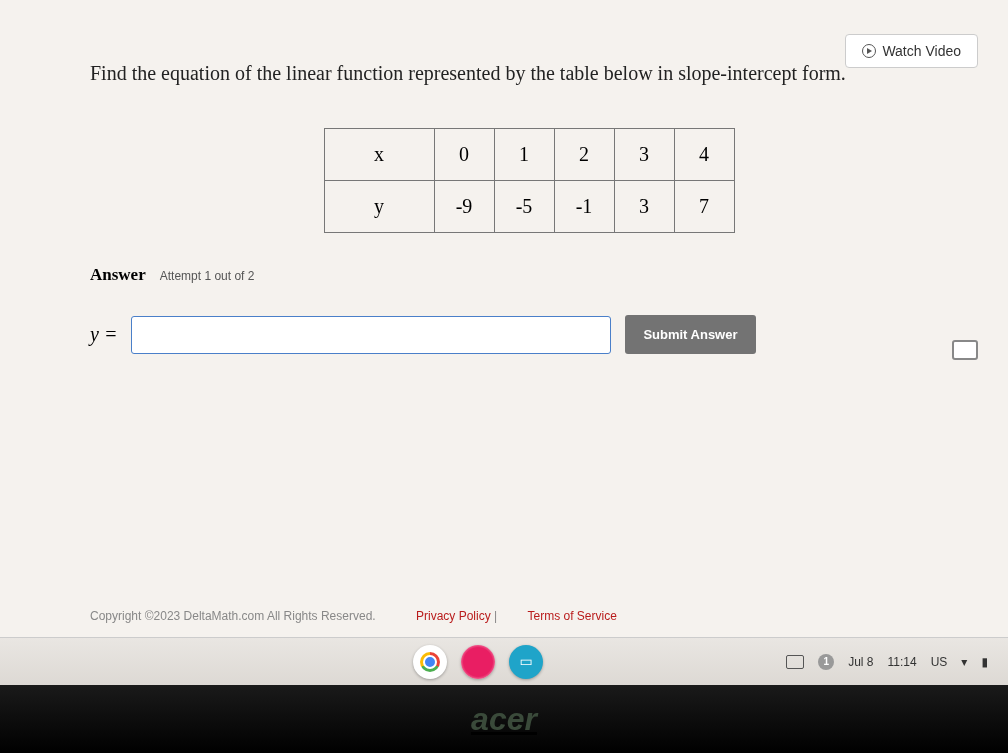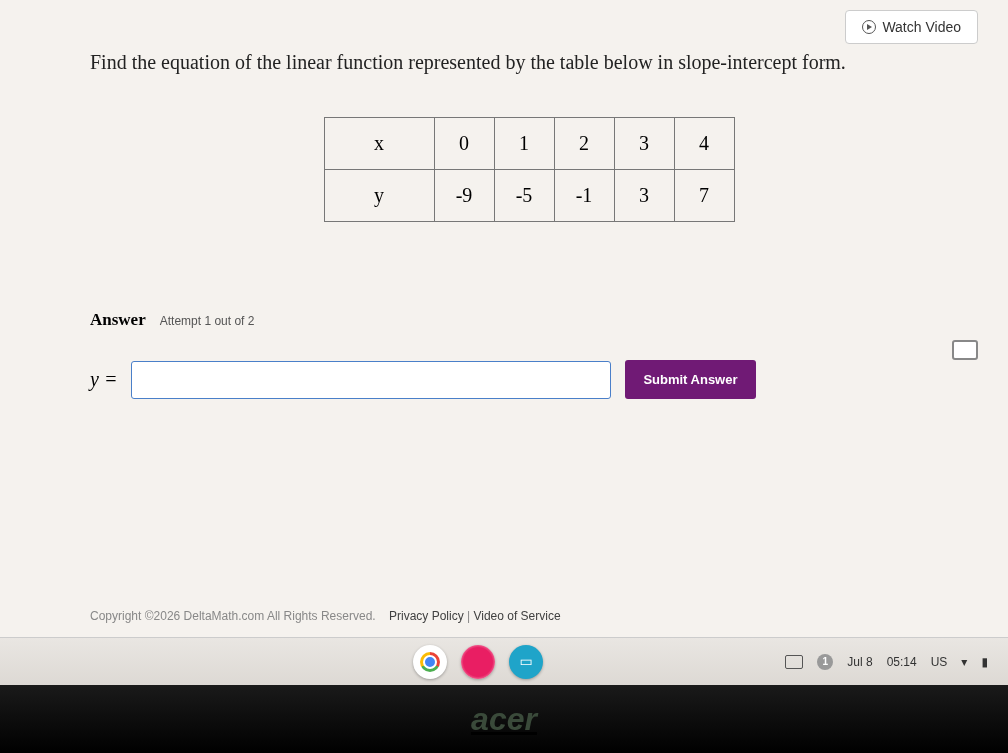--- a/index.html
+++ b/index.html
@@ -28,32 +28,33 @@
   font-size: 14px;
   color: #333;
   background: #fff;
   border: 1px solid #ccc;
   border-radius: 4px;
   padding: 8px 16px;
   display: flex;
   align-items: center;
   gap: 6px;
   cursor: pointer;
+  margin-top: 24px;
 }
 .play-circle {
   width: 14px; height: 14px; border: 1.5px solid #555; border-radius: 50%;
   display: inline-flex; align-items: center; justify-content: center;
 }
 .play-tri {
   width: 0; height: 0; border-left: 5px solid #555; border-top: 3px solid transparent; border-bottom: 3px solid transparent; margin-left: 1px;
 }
 .question {
   font-size: 20px;
   color: #222;
-  margin-top: 27px;
+  margin-top: 38px;
   line-height: 1.5;
 }
 .table-wrap {
   display: flex;
   justify-content: center;
   margin-top: 40px;
 }
 table.data {
   border-collapse: collapse;
 }
@@ -62,21 +63,21 @@
   text-align: center;
   font-size: 20px;
   padding: 14px 0;
   width: 60px;
 }
 table.data td.hdr {
   width: 110px;
   font-style: normal;
 }
 .answer-row {
-  margin-top: 88px;
+  margin-top: 32px;
   display: flex;
   align-items: baseline;
   gap: 14px;
 }
 .answer-label { font-weight: bold; font-size: 17px; }
 .attempt { font-size: 12px; color: #555; font-family: -apple-system, Helvetica, Arial, sans-serif; }
 .kbd-icon {
   position: absolute;
   right: 30px;
   top: 340px;
@@ -95,39 +96,39 @@
   height: 38px;
   border: 1.5px solid #4a7fc9;
   border-radius: 3px;
   font-size: 18px;
   padding: 4px 8px;
   font-family: Georgia, serif;
   outline: none;
   background: #fff;
 }
 .submit-btn {
-  background: #701a75;
+  background: #737373;
   color: #fff;
   border: none;
   font-family: -apple-system, Helvetica, Arial, sans-serif;
   font-size: 13px;
   font-weight: 600;
   padding: 12px 18px;
   border-radius: 3px;
   cursor: pointer;
 }
 .footer {
   position: absolute;
   bottom: 130px;
   left: 90px;
   font-family: -apple-system, Helvetica, Arial, sans-serif;
   font-size: 12px;
   color: #888;
 }
-.footer a { color: #404040; text-decoration: none; }
+.footer a { color: #b91c1c; text-decoration: none; margin-left: 27px; }
 .taskbar {
   position: absolute;
   bottom: 68px;
   left: 0; right: 0;
   height: 48px;
   background: linear-gradient(#e9e6e2, #ddd9d4);
   border-top: 1px solid #ccc;
   display: flex;
   align-items: center;
   padding: 0 20px;
@@ -200,36 +201,36 @@
   <div class="input-row">
     <span class="yeq">y =</span>
     <input class="answer-input" type="text" value="" style="">
     <button class="submit-btn">
       <span>Submit Answer</span>
     </button>
   </div>
 </div>
 
 <div class="footer">
-  <span>Copyright ©2026 DeltaMath.com All Rights Reserved.</span>
+  <span>Copyright ©2023 DeltaMath.com All Rights Reserved.</span>
   &nbsp;&nbsp;
-  <a href="#">Privacy Policy</a><span> | </span><a href="#">Video of Service</a>
+  <a href="#">Privacy Policy</a><span> | </span><a href="#">Terms of Service</a>
 </div>
 
 <div class="taskbar">
   <div class="tb-center">
     <div class="tb-icon chrome"></div>
     <div class="tb-icon paint"></div>
     <div class="tb-icon news">▭</div>
   </div>
   <div class="tb-right">
     <span class="tray-ic"></span>
     <span class="circ-1">1</span>
     <span>Jul 8</span>
-    <span>05:14</span>
+    <span>11:14</span>
     <span>US</span>
     <span>▾</span>
     <span>▮</span>
   </div>
 </div>
 
 <div class="bezel">
   <span class="brand">acer</span>
 </div>
 

